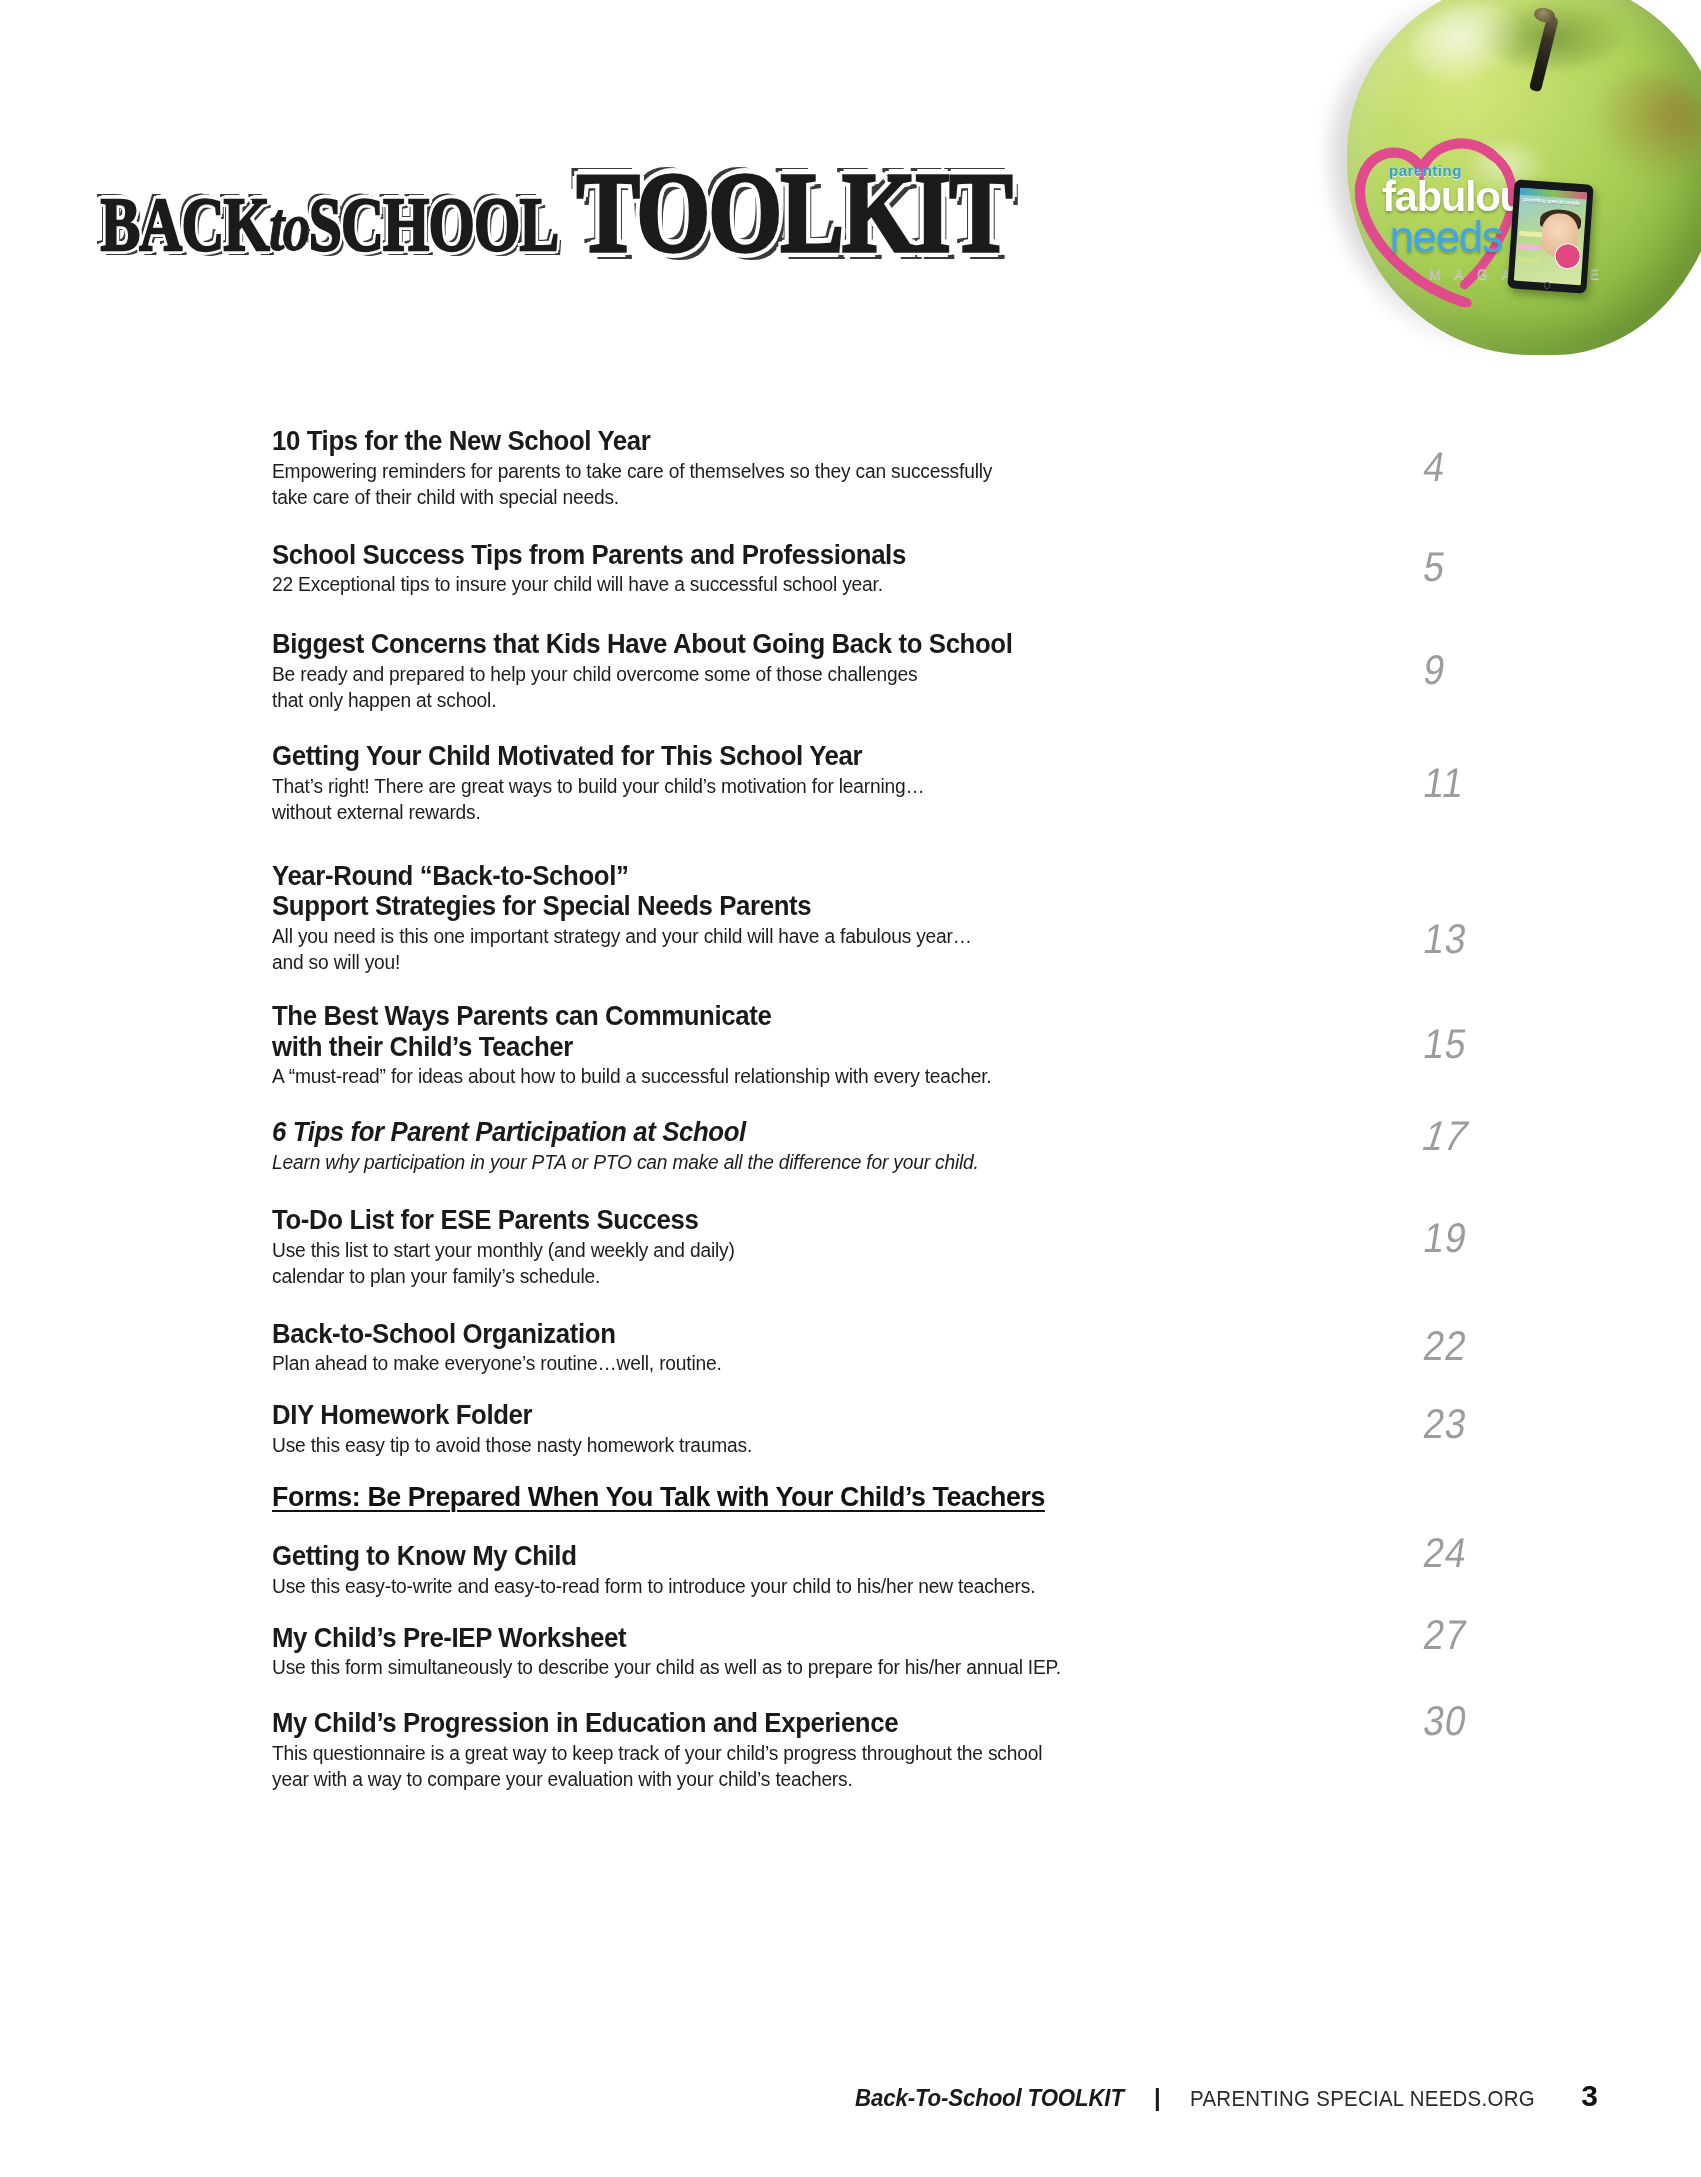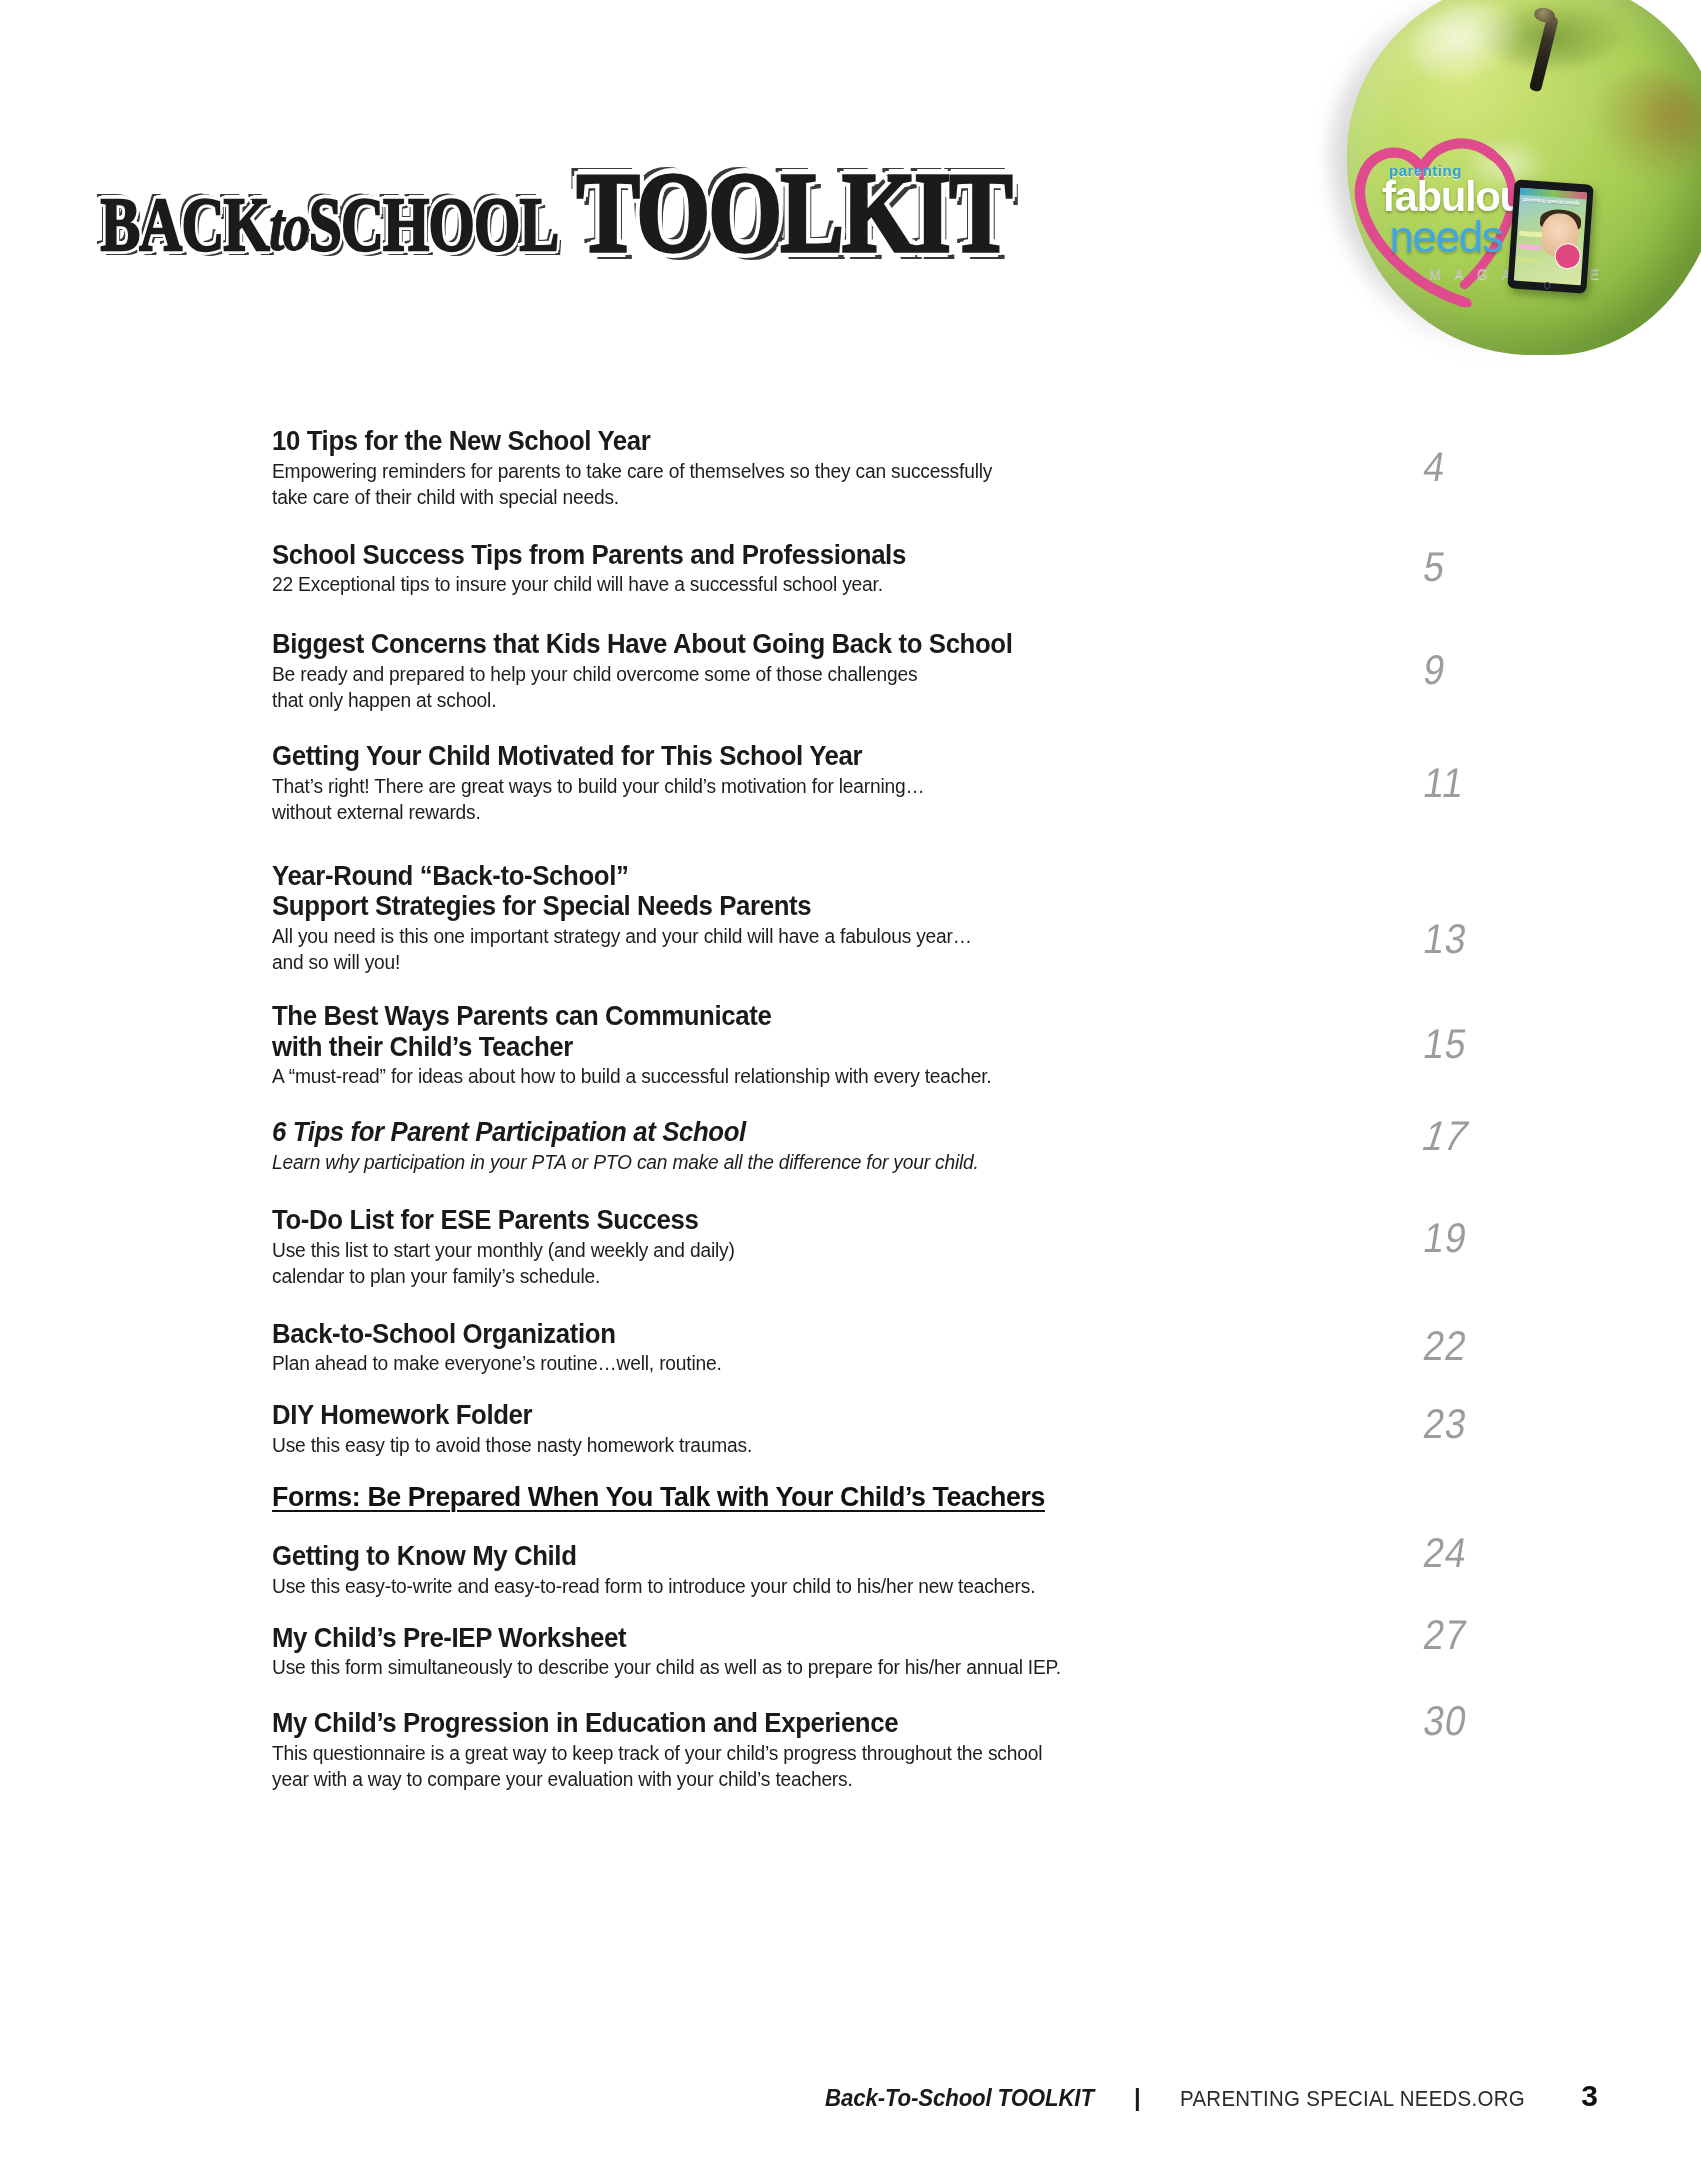--- a/index.html
+++ b/index.html
@@ -347,21 +347,21 @@
   
   #footer {
     position: absolute;
     left: 0;
     right: 0;
     bottom: 64px;
     padding-right: 103px;
     display: flex;
     align-items: baseline;
     justify-content: flex-end;
-    gap: 10px;
+    gap: 0;
   }
   .footer-toolkit {
     font-family: "Liberation Sans", sans-serif;
     font-style: italic;
     font-weight: bold;
     font-size: 24px;
     color: #1a1a1a;
     letter-spacing: -0.2px;
     transform: scaleX(0.93);
     transform-origin: right baseline;

